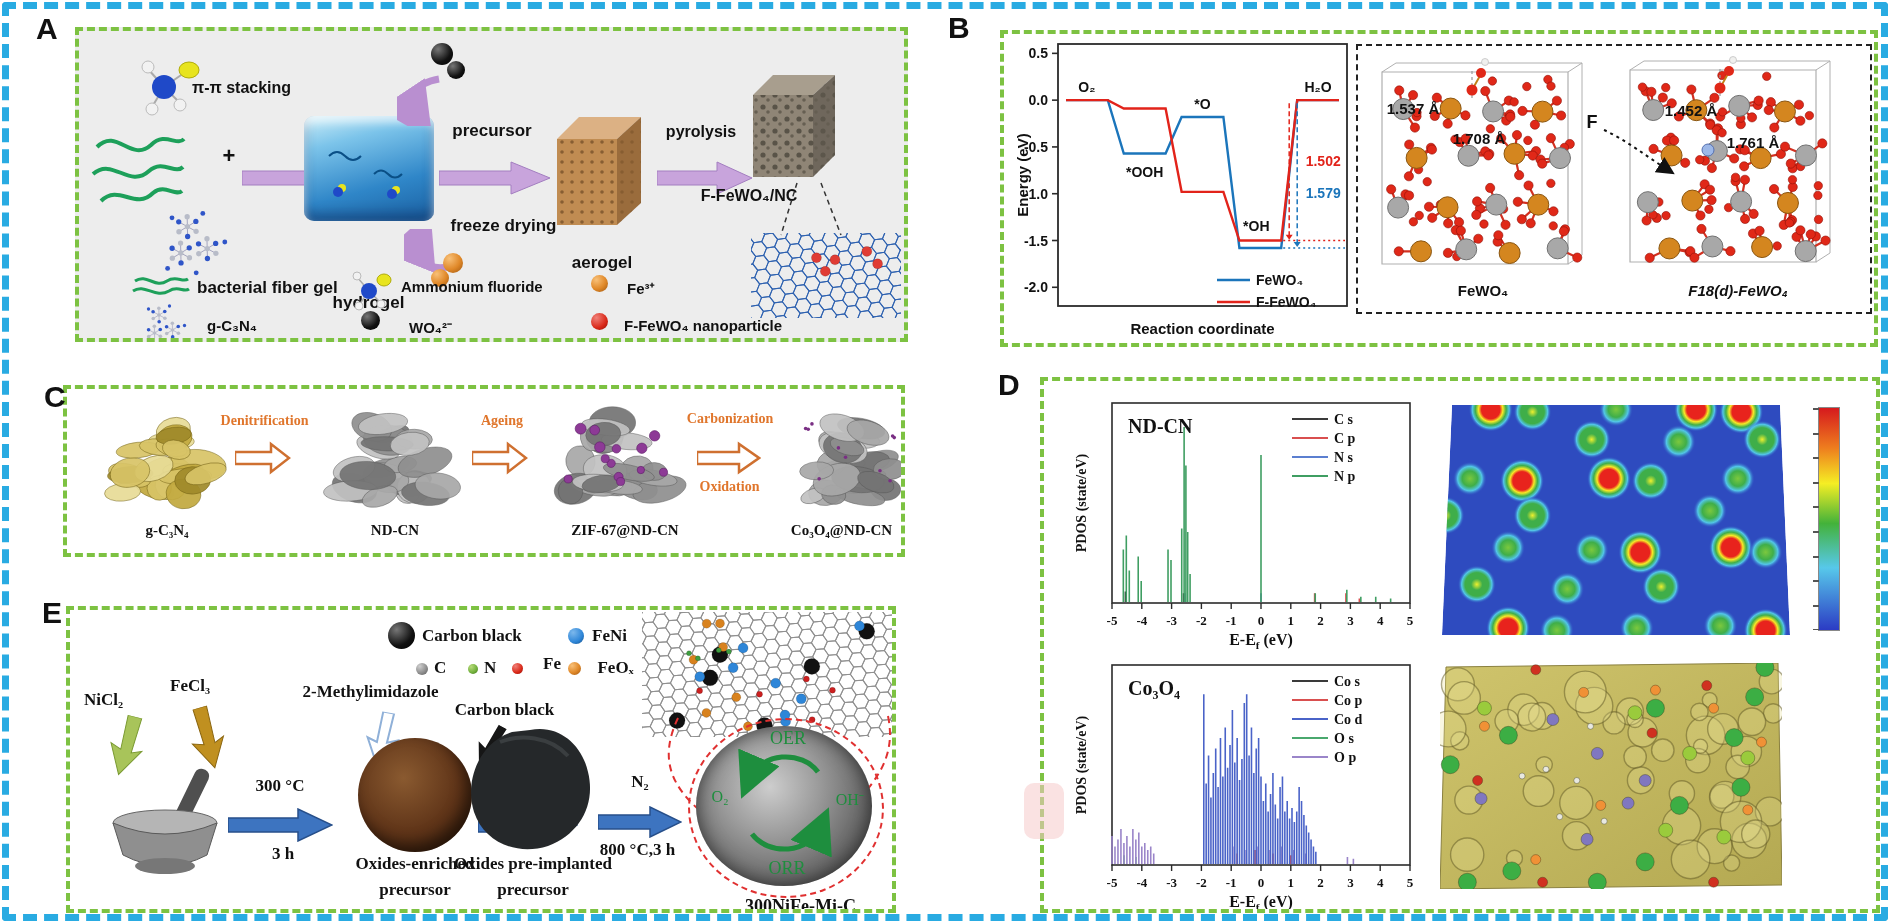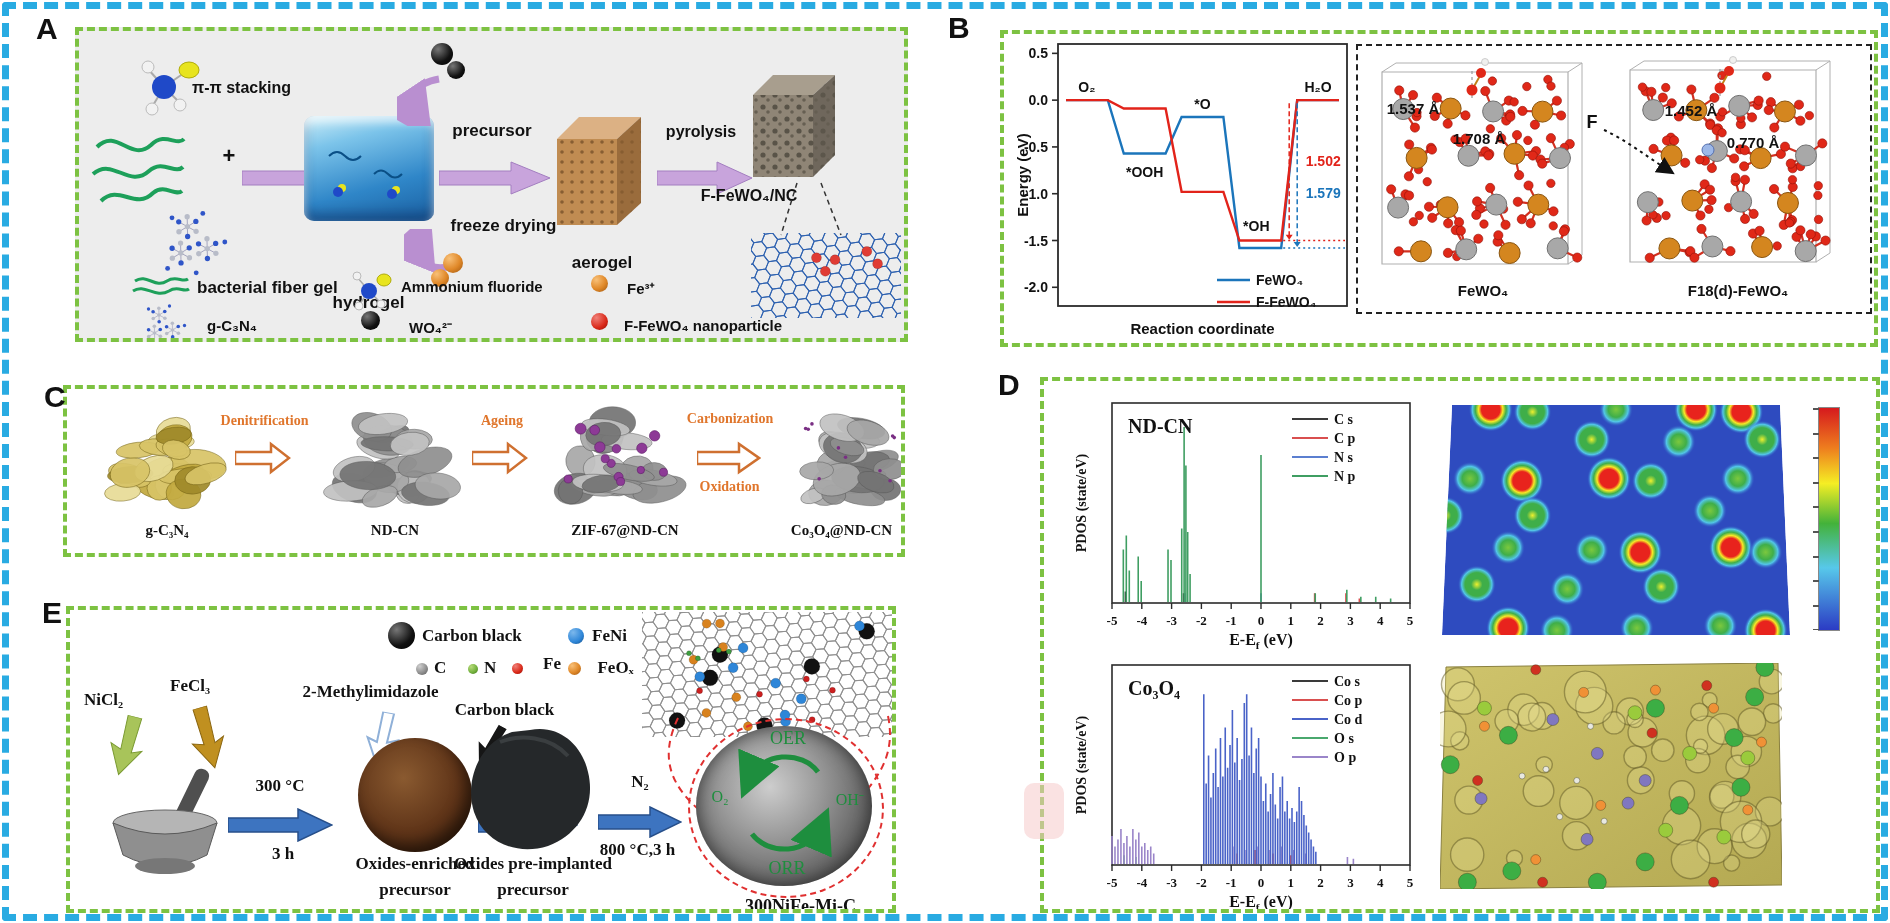--- a/index.html
+++ b/index.html
@@ -860,23 +860,23 @@
                 <path d="M0,0 L9,4.5 L0,9 Z" fill="#111"></path>
               </marker>
             </defs>
         <path d="M8,14 C30,24 50,40 72,54" fill="none" stroke="#111" stroke-width="2" stroke-dasharray="3,4" marker-end="url(#bah)"></path>
           </svg>
       </div>
       <div class="lbl" style="left:20px;top:54px;width:70px;font-size:15px;">1.537 Å</div>
       <div class="lbl" style="left:86px;top:84px;width:70px;font-size:15px;">1.708 Å</div>
       <div class="lbl" style="left:222px;top:66px;width:24px;font-size:18px;">F</div>
       <div class="lbl" style="left:298px;top:56px;width:70px;font-size:15px;">1.452 Å</div>
-      <div class="lbl" style="left:360px;top:88px;width:70px;font-size:15px;">0.770 Å</div>
+      <div class="lbl" style="left:360px;top:88px;width:70px;font-size:15px;">1.761 Å</div>
       <div class="lbl" style="left:70px;top:236px;width:110px;font-size:15px;">FeWO₄</div>
-      <div class="lbl" style="left:310px;top:236px;width:140px;font-size:15px;">F18(d)-FeWO₄</div>
+      <div class="lbl" style="left:310px;top:236px;width:140px;font-size:15px;font-style:italic;">F18(d)-FeWO₄</div>
     </div>
   </section>
 
   <div class="panel-label" style="left:44px;top:380px;">C</div>
   <section class="panel" style="left:63px;top:385px;width:842px;height:172px;">
     <div class="abs" id="blob-c1" style="left:15px;top:8px;"><svg width="160" height="125">
           <ellipse cx="83.74388637428353" cy="74.80897045499131" rx="24.811092859511774" ry="14.311831596918326" fill="#d8c467" stroke="#6b5a10" stroke-width="0.5" opacity="0.92" transform="rotate(-10 83.74388637428353 74.80897045499131)"></ellipse>
           <ellipse cx="72.56179453691551" cy="91.69713259893336" rx="20.008295062933257" ry="9.413122297457011" fill="#c2a93e" stroke="#6b5a10" stroke-width="0.5" opacity="0.92" transform="rotate(18 72.56179453691551 91.69713259893336)"></ellipse>
           <ellipse cx="99.46241977832393" cy="75.73822069574996" rx="18.864237311698606" ry="8.8168940552589" fill="#d8c467" stroke="#6b5a10" stroke-width="0.5" opacity="0.92" transform="rotate(8 99.46241977832393 75.73822069574996)"></ellipse>
           <ellipse cx="88.70695474264537" cy="88.37465239566502" rx="15.648290635854142" ry="14.301899108710652" fill="#e8dc96" stroke="#6b5a10" stroke-width="0.5" opacity="0.92" transform="rotate(16 88.70695474264537 88.37465239566502)"></ellipse>

